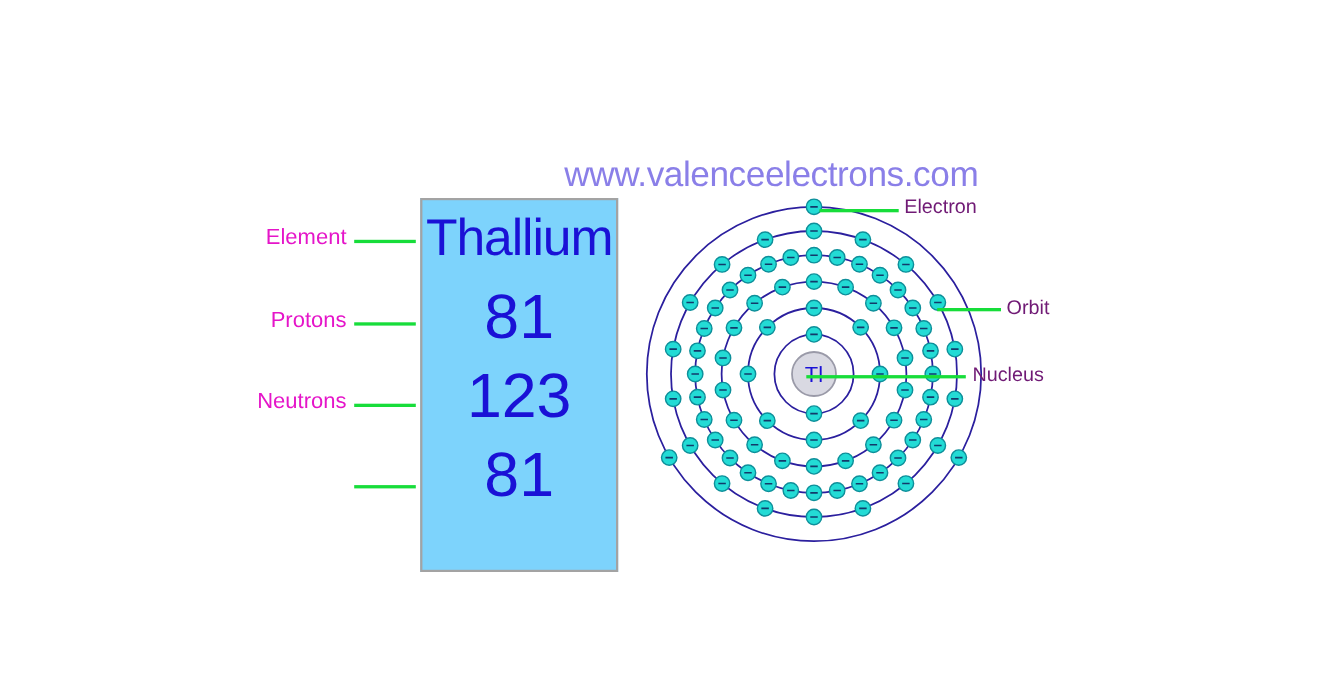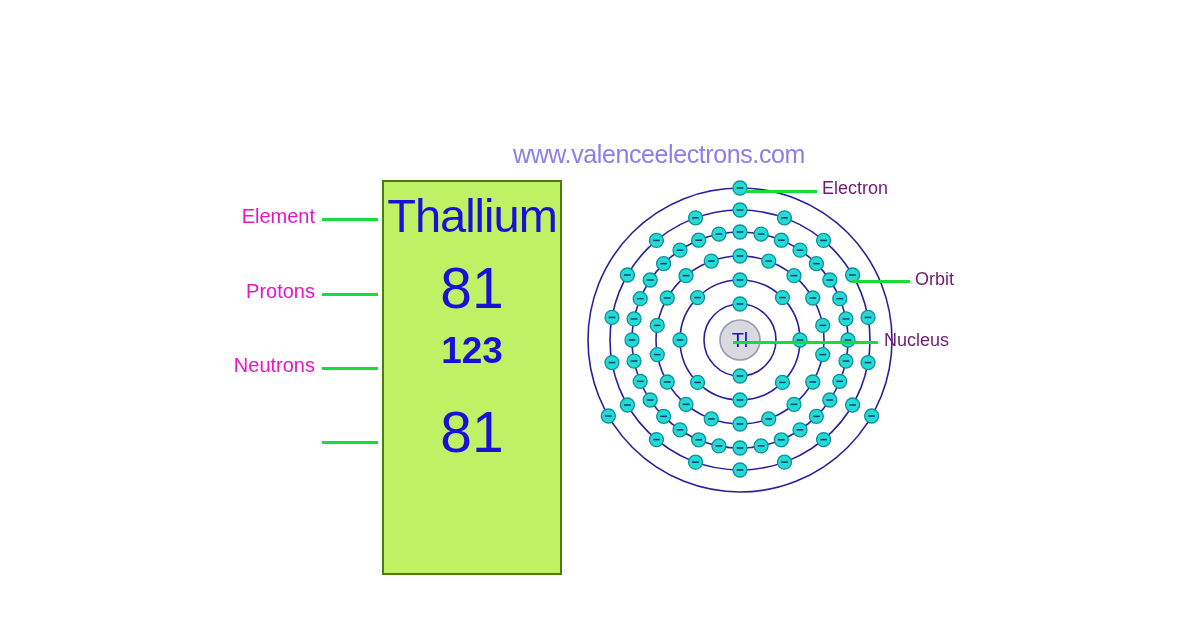--- a/index.html
+++ b/index.html
@@ -9,48 +9,48 @@
     font-family:"Liberation Sans", sans-serif;
     overflow:hidden;
     position:relative;
   }
   .stage{position:absolute;left:0;top:0;width:1198px;height:629px;}
 
   
   #watermark{
     position:absolute;
     left:513px;top:140px;
-    font-size:25px;
+    font-size:32px;
     color:#8a7fe8;
     font-family:"Liberation Sans", sans-serif;
     letter-spacing:-0.4px;
     white-space:nowrap;
   }
 
   
   #info-box{
     position:absolute;
     left:382px;top:180px;
-    width:180px;height:395px;
-    border:2px solid #4d7c0f;
-    background:#bef264;
+    width:180px;height:340px;
+    border:2px solid #a3a3a3;
+    background:#7dd3fc;
     box-sizing:border-box;
   }
   .info-val{
     position:absolute;
     width:176px;
     text-align:center;
     color:#1a11d6;
     font-family:"Liberation Sans", sans-serif;
     line-height:1;
     white-space:nowrap;
   }
   #val-element{ top:10px;  font-size:47px; letter-spacing:-1px;}
   #val-protons{ top:78px;  font-size:57px; }
-  #val-neutrons{top:150px; font-size:37px;font-weight:bold; }
+  #val-neutrons{top:150px; font-size:57px; }
   #val-electrons{top:222px;font-size:57px; }
 
   
   .lbl-left{
     position:absolute;
     color:#e515c9;
     font-size:20px;
     font-family:Liberation Sans, sans-serif;
     white-space:nowrap;
     text-align:right;

